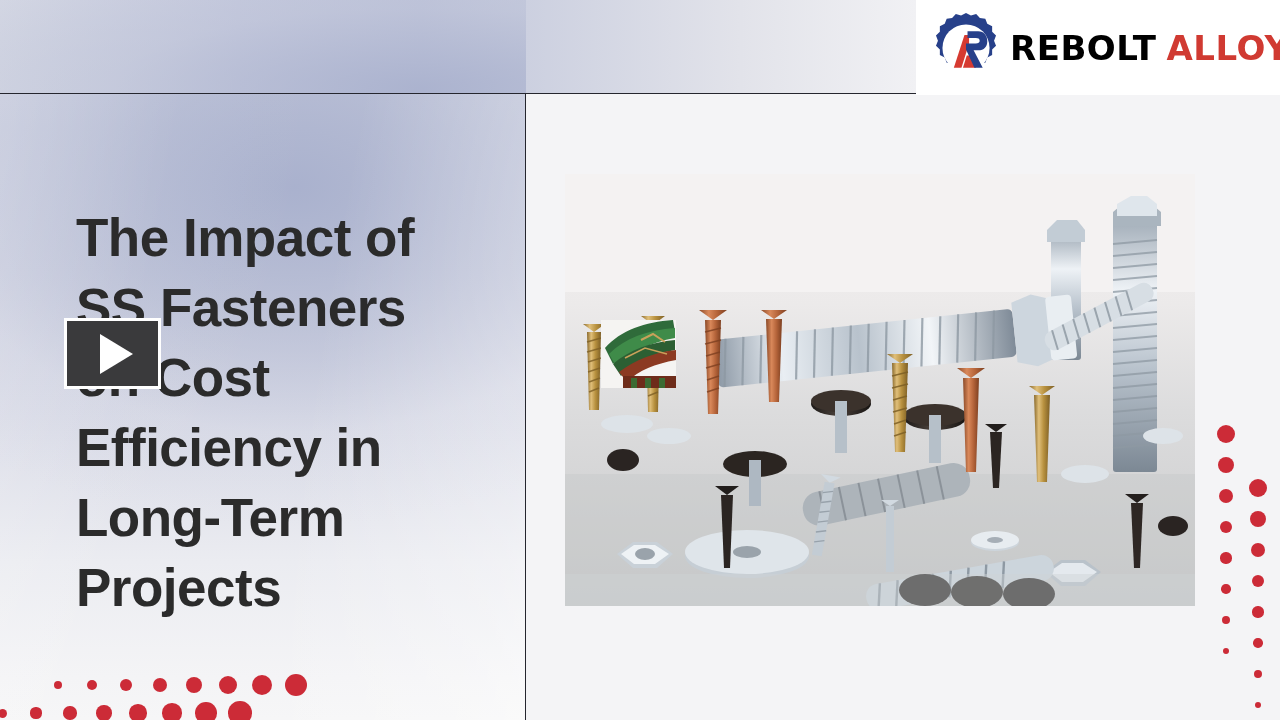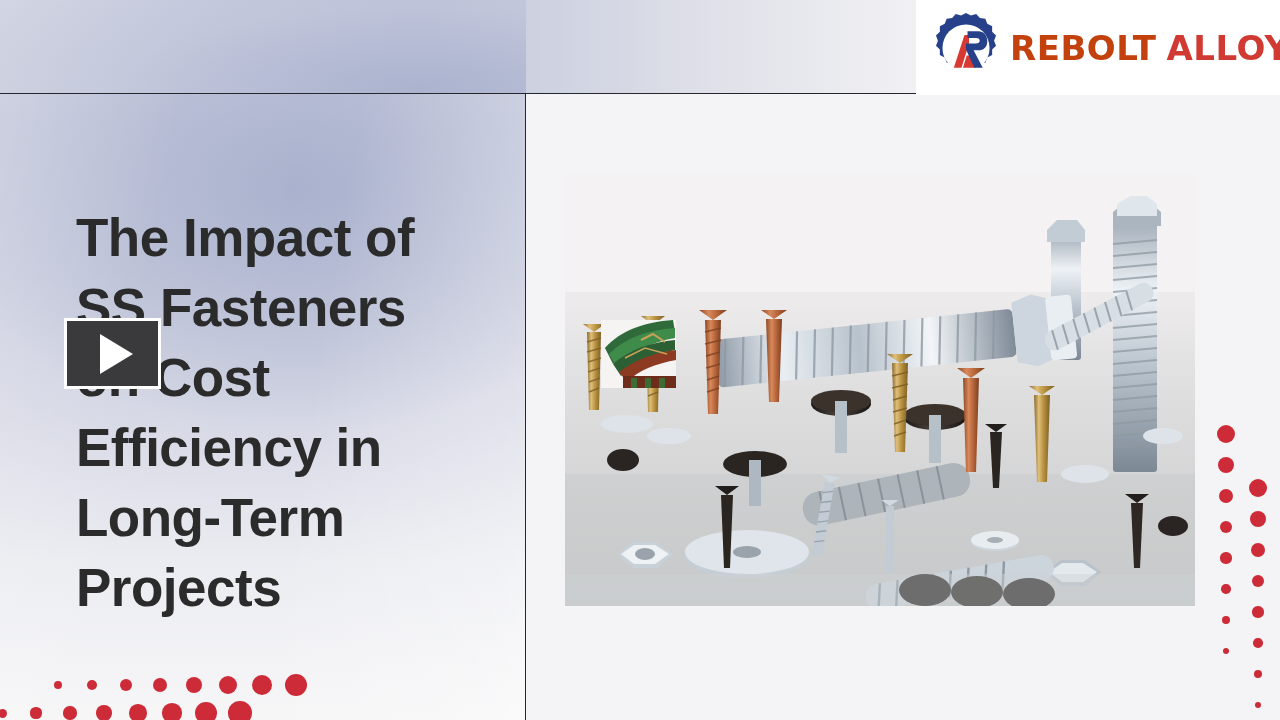--- a/index.html
+++ b/index.html
@@ -107,21 +107,21 @@
   }
   .logo-word {
     margin-left: 6px;
     font-family: "DejaVu Sans", sans-serif;
     font-weight: bold;
     font-size: 34px;
     letter-spacing: 0.5px;
     line-height: 1;
     white-space: nowrap;
   }
-  .logo-rebolt { color: #c2410c; }
+  .logo-rebolt { color: #000000; }
   .logo-alloys { color: #d03a32; margin-left: 10px; }
 
   
   .title {
     position: absolute;
     left: 76px;
     top: 203px;
     width: 400px;
     font-family: "Liberation Sans", sans-serif;
     font-weight: bold;

